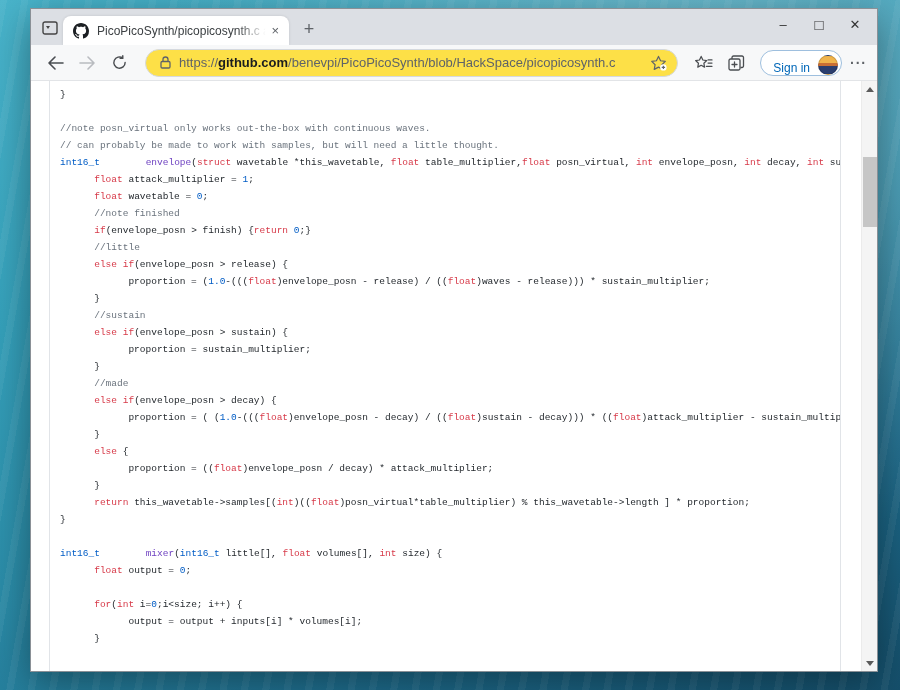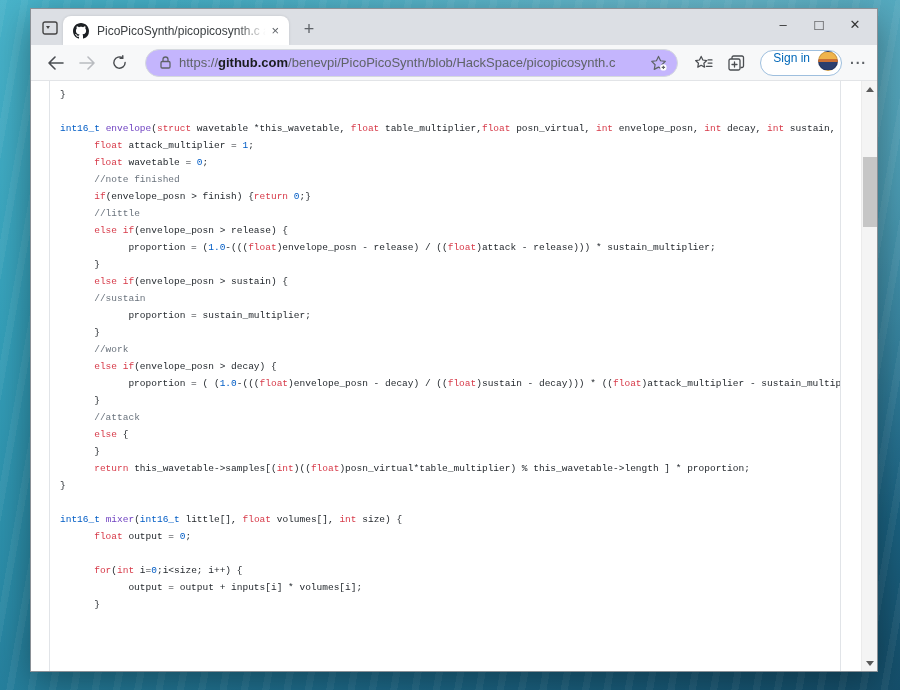--- a/index.html
+++ b/index.html
@@ -49,31 +49,31 @@
   .win-btn.max { font-size:15px; }
 
   
   .toolbar {
     position:relative; height:36px; flex:0 0 36px; background:#f7f8f9;
     border-bottom:1px solid #e2e4e7; display:flex; align-items:center; padding:0 10px;
   }
   .nav-btn { width:28px; height:28px; display:flex; align-items:center; justify-content:center;
              border-radius:4px; margin-right:4px; }
   .addr {
-    flex:1; height:28px; margin:0 8px; background:#c4b5fd; border:1px solid #d5d9de;
+    flex:1; height:28px; margin:0 8px; background:#fde047; border:1px solid #d5d9de;
     border-radius:14px; display:flex; align-items:center; padding:0 10px 0 14px;
     overflow:hidden;
   }
   .addr-text { flex:1; font-size:13px; color:#5f6368; white-space:nowrap; overflow:hidden; }
   .addr-text b { color:#1b1d1f; font-weight:700; }
   .hub-icons { display:flex; align-items:center; }
   .hub-btn { width:28px; height:28px; display:flex; align-items:center; justify-content:center;
              border-radius:4px; margin-left:4px; }
   .signin {
-    display:flex; align-items:flex-start; margin-left:10px; height:26px;
+    display:flex; align-items:flex-end; margin-left:10px; height:26px;
     border:1px solid #9ebfde; border-radius:13px; padding:0 3px 0 12px; background:#fff;
   }
   .signin-label { font-size:12px; color:var(--accent-signin,#0067b8); margin-right:8px; }
   .avatar {
     width:20px; height:20px; border-radius:50%;
     background:linear-gradient(#f0b44c 0 40%, #c96f35 40% 55%, #2b3e6e 55% 100%);
     border:1px solid rgba(0,0,0,0.15);
   }
   .dots { font-size:14px; color:#5f6368; letter-spacing:1px; margin-left:8px; font-weight:700; }
 
@@ -86,21 +86,21 @@
   }
   .code { padding:5px 0 0 10px; }
   .code-line {
     font-family:"Liberation Mono","DejaVu Sans Mono",monospace;
     font-size:9.5px; line-height:17px; white-space:pre; color:var(--tok-plain,#24292e);
   }
   .tok-p { color:var(--tok-plain,#24292e); }
   .tok-c { color:var(--tok-comment,#6a737d); }
   .tok-k { color:var(--tok-keyword,#d73a49); }
   .tok-n { color:var(--tok-number,#005cc5); }
-  .tok-f { color:var(--tok-function,#6f42c1); }
+  .tok-f { color:var(--tok-function,#6f42c1);margin-left:40px; }
   .tok-t { color:var(--tok-type,#005cc5);font-family:Liberation Mono, monospace; }
 
   
   .scrollbar {
     position:absolute; top:0; right:0; bottom:0; width:16px;
     background:#f4f4f4; border-left:1px solid #ebebeb;
   }
   .sb-arrow { position:absolute; left:0; width:16px; height:14px;
               display:flex; align-items:center; justify-content:center; }
   .sb-arrow.up { top:1px; }
@@ -212,39 +212,41 @@
         </div>
         <div class="dots">···</div>
       </div>
     </div>
 
     <div class="content">
       <div class="blob">
         <div class="code">
             <div class="code-line"><span class="tok-p">}</span></div>
             <div class="code-line">&nbsp;</div>
+            <div class="code-line"><span class="tok-c">//note posn_virtual only works out-the-box with continuous waves.</span></div>
+            <div class="code-line"><span class="tok-c">// can probably be made to work with samples, but will need a little thought.</span></div>
             <div class="code-line"><span class="tok-t">int16_t</span><span class="tok-p"> </span><span class="tok-f">envelope</span><span class="tok-p">(</span><span class="tok-k">struct</span><span class="tok-p"> wavetable *this_wavetable, </span><span class="tok-k">float</span><span class="tok-p"> table_multiplier,</span><span class="tok-k">float</span><span class="tok-p"> posn_virtual, </span><span class="tok-k">int</span><span class="tok-p"> envelope_posn, </span><span class="tok-k">int</span><span class="tok-p"> decay, </span><span class="tok-k">int</span><span class="tok-p"> sustain, </span></div>
             <div class="code-line"><span class="tok-p">      </span><span class="tok-k">float</span><span class="tok-p"> attack_multiplier = </span><span class="tok-n">1</span><span class="tok-p">;</span></div>
             <div class="code-line"><span class="tok-p">      </span><span class="tok-k">float</span><span class="tok-p"> wavetable = </span><span class="tok-n">0</span><span class="tok-p">;</span></div>
             <div class="code-line"><span class="tok-p">      </span><span class="tok-c">//note finished</span></div>
             <div class="code-line"><span class="tok-p">      </span><span class="tok-k">if</span><span class="tok-p">(envelope_posn &gt; finish) {</span><span class="tok-k">return</span><span class="tok-p"> </span><span class="tok-n">0</span><span class="tok-p">;}</span></div>
             <div class="code-line"><span class="tok-p">      </span><span class="tok-c">//little</span></div>
             <div class="code-line"><span class="tok-p">      </span><span class="tok-k">else</span><span class="tok-p"> </span><span class="tok-k">if</span><span class="tok-p">(envelope_posn &gt; release) {</span></div>
-            <div class="code-line"><span class="tok-p">            proportion = (</span><span class="tok-n">1.0</span><span class="tok-p">-(((</span><span class="tok-k">float</span><span class="tok-p">)envelope_posn - release) / ((</span><span class="tok-k">float</span><span class="tok-p">)attack - release))) * sustain_multiplier;</span></div>
-            <div class="code-line"><span class="tok-p">      }</span></div>
+            <div class="code-line"><span class="tok-p">            proportion = (</span><span class="tok-n">1.0</span><span class="tok-p">-(((</span><span class="tok-k">float</span><span class="tok-p">)envelope_posn - release) / ((</span><span class="tok-k">float</span><span class="tok-p">)waves - release))) * sustain_multiplier;</span></div>
+            <div class="code-line"><span class="tok-p">      }</span></div>
+            <div class="code-line"><span class="tok-p">      </span><span class="tok-c">//sustain</span></div>
             <div class="code-line"><span class="tok-p">      </span><span class="tok-k">else</span><span class="tok-p"> </span><span class="tok-k">if</span><span class="tok-p">(envelope_posn &gt; sustain) {</span></div>
-            <div class="code-line"><span class="tok-p">      </span><span class="tok-c">//sustain</span></div>
             <div class="code-line"><span class="tok-p">            proportion = sustain_multiplier;</span></div>
             <div class="code-line"><span class="tok-p">      }</span></div>
-            <div class="code-line"><span class="tok-p">      </span><span class="tok-c">//work</span></div>
+            <div class="code-line"><span class="tok-p">      </span><span class="tok-c">//made</span></div>
             <div class="code-line"><span class="tok-p">      </span><span class="tok-k">else</span><span class="tok-p"> </span><span class="tok-k">if</span><span class="tok-p">(envelope_posn &gt; decay) {</span></div>
             <div class="code-line"><span class="tok-p">            proportion = ( (</span><span class="tok-n">1.0</span><span class="tok-p">-(((</span><span class="tok-k">float</span><span class="tok-p">)envelope_posn - decay) / ((</span><span class="tok-k">float</span><span class="tok-p">)sustain - decay))) * ((</span><span class="tok-k">float</span><span class="tok-p">)attack_multiplier - sustain_multiplier</span></div>
             <div class="code-line"><span class="tok-p">      }</span></div>
-            <div class="code-line"><span class="tok-p">      </span><span class="tok-c">//attack</span></div>
             <div class="code-line"><span class="tok-p">      </span><span class="tok-k">else</span><span class="tok-p"> {</span></div>
+            <div class="code-line"><span class="tok-p">            proportion = ((</span><span class="tok-k">float</span><span class="tok-p">)envelope_posn / decay) * attack_multiplier;</span></div>
             <div class="code-line"><span class="tok-p">      }</span></div>
             <div class="code-line"><span class="tok-p">      </span><span class="tok-k">return</span><span class="tok-p"> this_wavetable-&gt;samples[(</span><span class="tok-k">int</span><span class="tok-p">)((</span><span class="tok-k">float</span><span class="tok-p">)posn_virtual*table_multiplier) % this_wavetable-&gt;length ] * proportion;</span></div>
             <div class="code-line"><span class="tok-p">}</span></div>
             <div class="code-line">&nbsp;</div>
             <div class="code-line"><span class="tok-t">int16_t</span><span class="tok-p"> </span><span class="tok-f">mixer</span><span class="tok-p">(</span><span class="tok-t">int16_t</span><span class="tok-p"> little[], </span><span class="tok-k">float</span><span class="tok-p"> volumes[], </span><span class="tok-k">int</span><span class="tok-p"> size) {</span></div>
             <div class="code-line"><span class="tok-p">      </span><span class="tok-k">float</span><span class="tok-p"> output = </span><span class="tok-n">0</span><span class="tok-p">;</span></div>
             <div class="code-line">&nbsp;</div>
             <div class="code-line"><span class="tok-p">      </span><span class="tok-k">for</span><span class="tok-p">(</span><span class="tok-k">int</span><span class="tok-p"> i=</span><span class="tok-n">0</span><span class="tok-p">;i&lt;size; i++) {</span></div>
             <div class="code-line"><span class="tok-p">            output = output + inputs[i] * volumes[i];</span></div>
             <div class="code-line"><span class="tok-p">      }</span></div>

